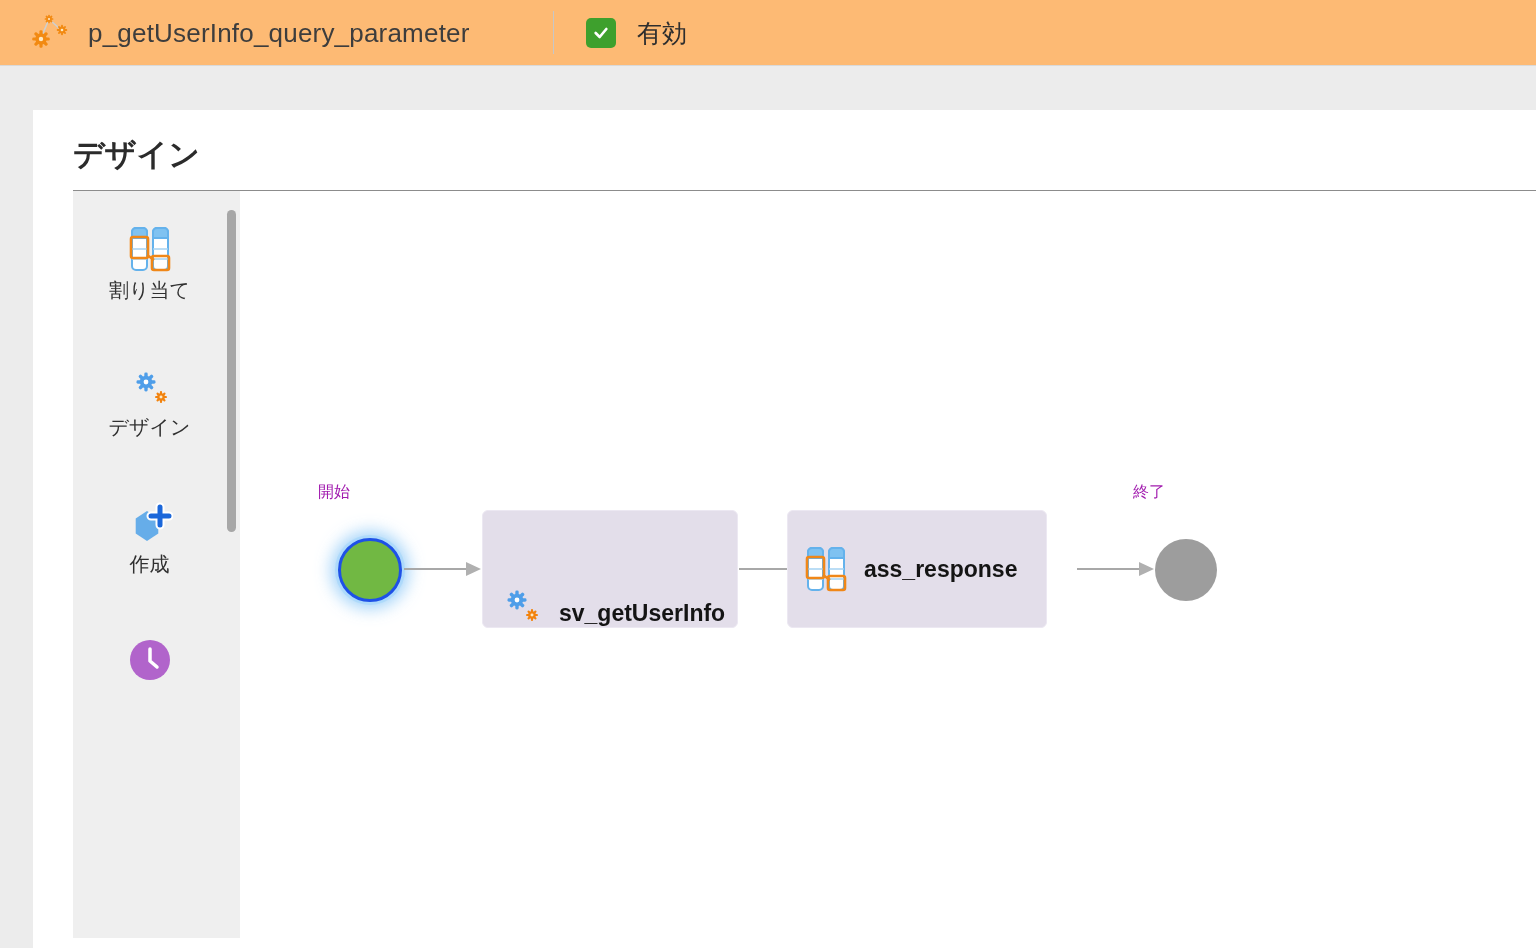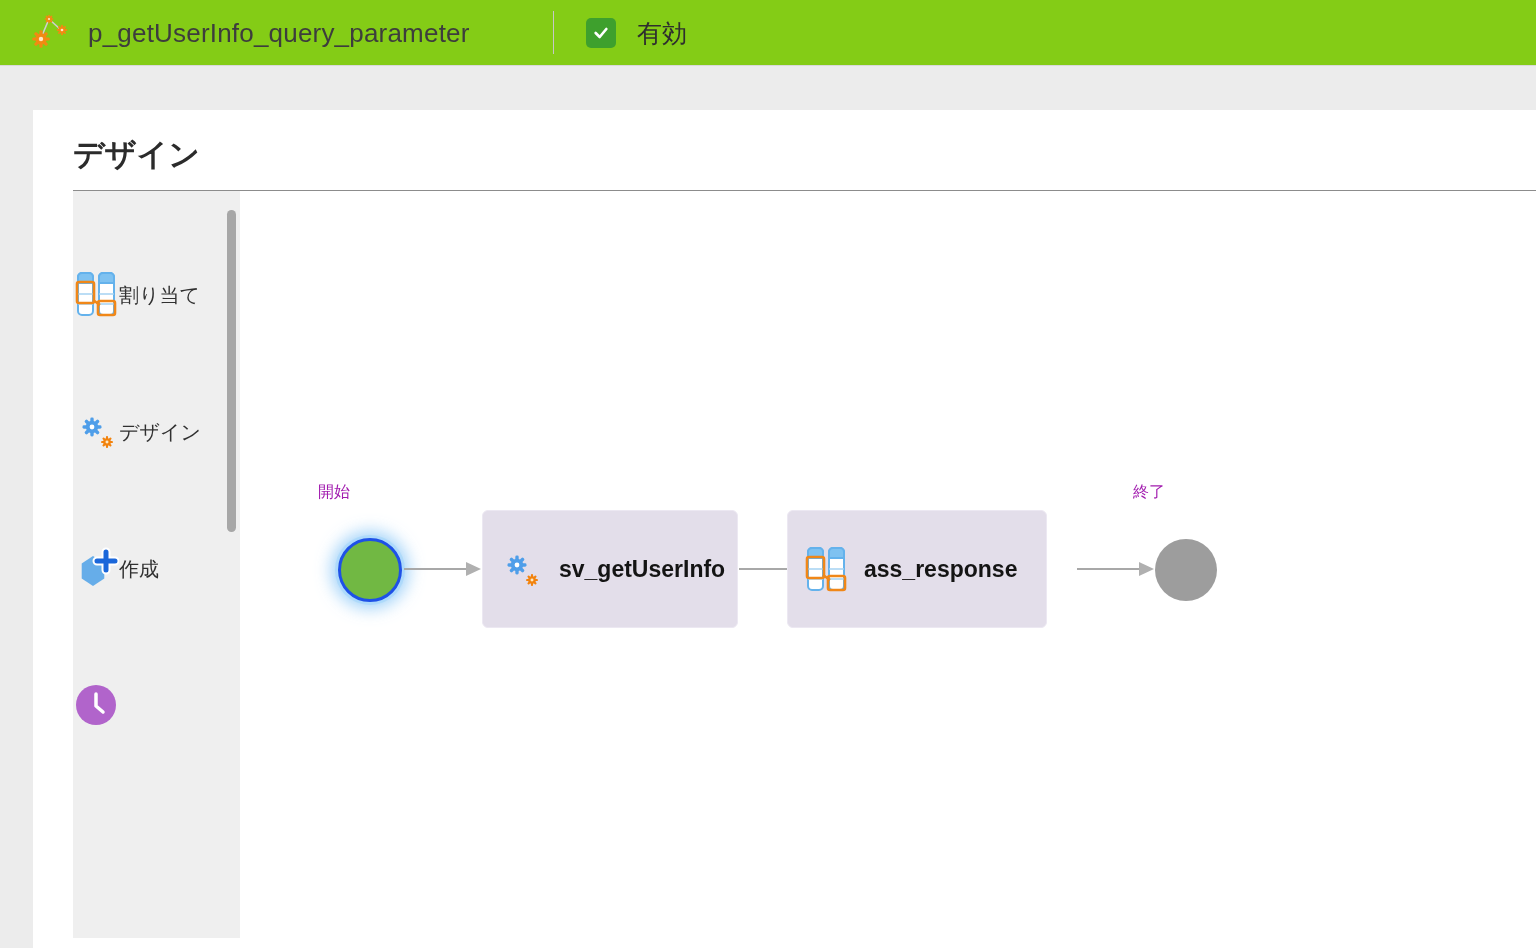--- a/index.html
+++ b/index.html
@@ -6,21 +6,21 @@
   html, body {
     width: 1536px; height: 948px;
     overflow: hidden;
     background: #ececec;
     font-family: "Liberation Sans", "DejaVu Sans", sans-serif;
     color: #2e2e2e;
   }
   
   .topbar {
     position: absolute; left: 0; top: 0; width: 1536px; height: 66px;
-    background: #84cc16; border-bottom: 1px solid #d9d9d9;
+    background: #fdba74; border-bottom: 1px solid #d9d9d9;
   }
   .topbar-icon { position: absolute; left: 26px; top: 9px; }
   .topbar-title {
     position: absolute; left: 88px; top: 0; height: 66px; line-height: 66px;
     font-size: 26px; color: #3d3d3d; letter-spacing: 0.2px;
   }
   .topbar-vdivider {
     position: absolute; left: 553px; top: 11px; width: 1px; height: 43px;
     background: #c7c7c7;
   }
@@ -50,21 +50,21 @@
   .palette {
     position: absolute; left: 40px; top: 81px; width: 167px; bottom: 10px;
     background: #efefef; overflow: hidden;
   }
   .palette-scrollbar {
     position: absolute; left: 154px; top: 19px; width: 9px; height: 322px;
     background: #a7a7a7; border-radius: 5px; cursor: pointer;
   }
   .palette-items { position: absolute; left: 0; top: 0; width: 153px; }
   .palette-item {
-    height: 137px; display: flex; flex-direction: row; align-items: center;
+    height: 137px; display: flex; flex-direction: column; align-items: center;
     cursor: pointer;
   }
   .palette-item:first-child { margin-top: 34px; }
   .palette-item .p-icon { height: 48px; display: flex; align-items: center; justify-content: center; }
   .palette-item .p-label {
     margin-top: 4px; font-size: 20px; color: #303030; text-align: center;
     white-space: nowrap;
   }
   
   .flow-label {
@@ -215,21 +215,21 @@
   <section>
     <span class="flow-label" style="left:285px; top:372px;">開始</span>
     <div class="start-node" id="start-node" style="background: rgb(113, 184, 67); border-color: rgb(30, 81, 231);"></div>
 
     <div class="arrow arrow-1">
       <svg width="78" height="16" viewBox="0 0 78 16">
           <use href="#arrow-shape"></use>
         </svg>
     </div>
 
-    <div class="step-node step-1" id="step-1" style="background: rgb(227, 222, 234);">
+    <div class="step-node step-1" id="step-1" style="background: rgb(227, 222, 234); align-items: flex-end;">
       <span>
         <svg width="46" height="46" viewBox="0 0 46 46" style="display:block">
             <use href="#gears-service"></use>
           </svg>
       </span>
       <span class="s-label">sv_getUserInfo</span>
     </div>
 
     <div class="arrow arrow-2">
       <svg width="78" height="16" viewBox="0 0 78 16">

